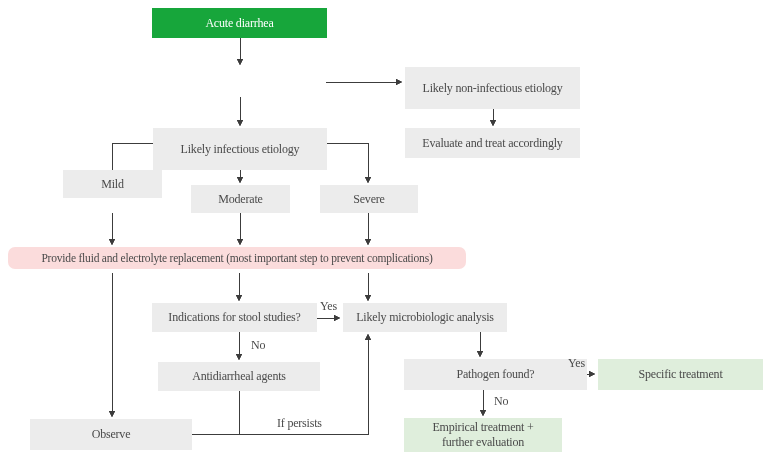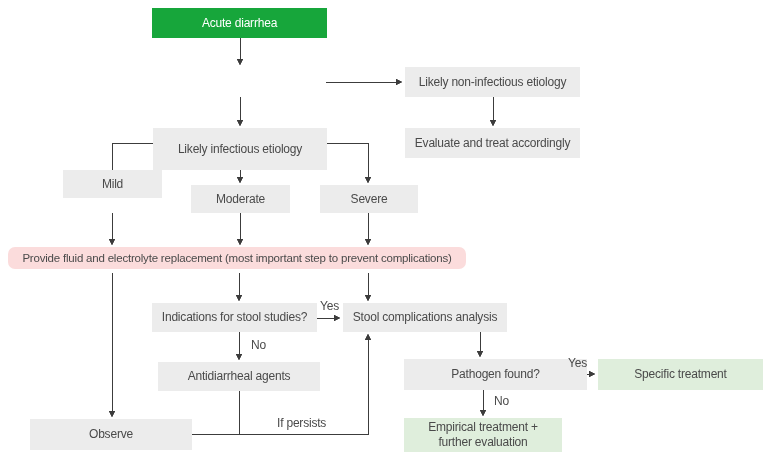--- a/index.html
+++ b/index.html
@@ -1,20 +1,20 @@
 <!DOCTYPE html>
 <html style="--start-bg: #17A63B; --start-text: #FFFFFF; --node-bg: #ECECEC; --highlight-bg: #FBDCDC; --success-bg: #DFEEDC; --node-text: #4A4A4A; --line: #3C3C3C;"><head>
 <meta charset="utf-8">
 <style>
   html,body{margin:0;padding:0;background:#ffffff;}
   .canvas{
     position:relative;
     width:768px;height:456px;
     background:#ffffff;
-    font-family:Liberation Sans, sans-serif;
+    font-family:Liberation Serif, serif;
     overflow:hidden;
   }
   svg.edges{position:absolute;left:0;top:0;width:768px;height:456px;}
   svg.edges path{stroke:var(--line,#3c3c3c);stroke-width:1;fill:none;shape-rendering:crispEdges;}
   svg.edges .arrowhead{fill:var(--line,#3c3c3c);}
   .node{
     position:absolute;
     display:flex;align-items:center;justify-content:center;
     background:var(--node-bg,#ececec);
     color:var(--node-text,#4a4a4a);
@@ -28,21 +28,21 @@
   .node.highlight{background:var(--highlight-bg,#fbdcdc);font-size:11.5px;}
   .node.success{background:var(--success-bg,#dfeedc);}
   .edge-label{
     position:absolute;
     color:var(--node-text,#4a4a4a);
     font-size:12px;letter-spacing:-0.2px;white-space:nowrap;
   }
   
   #n-acute  {left:152px;top:8px;  width:175px;height:30px;}
   #n-history{left:152px;top:67px; width:174px;height:30px;}
-  #n-noninf {left:405px;top:67px; width:175px;height:30px;}
+  #n-noninf {left:405px;top:67px; width:175px;height:42px;}
   #n-eval   {left:405px;top:128px;width:175px;height:30px;}
   #n-inf    {left:153px;top:128px;width:174px;height:42px;}
   #n-mild   {left:63px; top:170px;width:99px; height:28px;}
   #n-mod    {left:191px;top:185px;width:99px; height:28px;}
   #n-sev    {left:320px;top:185px;width:98px; height:28px;}
   #n-fluid  {left:8px;  top:247px;width:458px;height:22px;border-radius:7px;}
   #n-ind    {left:152px;top:303px;width:165px;height:29px;text-align:right;}
   #n-stool  {left:343px;top:303px;width:164px;height:29px;}
   #n-anti   {left:158px;top:362px;width:162px;height:29px;}
   #n-obs    {left:30px; top:419px;width:162px;height:31px;}
@@ -91,21 +91,21 @@
 
   <div class="node start" id="n-acute">Acute diarrhea</div>
   <div class="node" id="n-noninf">Likely non-infectious etiology</div>
   <div class="node" id="n-eval">Evaluate and treat accordingly</div>
   <div class="node" id="n-inf">Likely infectious etiology</div>
   <div class="node" id="n-mild">Mild</div>
   <div class="node" id="n-mod">Moderate</div>
   <div class="node" id="n-sev">Severe</div>
   <div class="node highlight" id="n-fluid">Provide fluid and electrolyte replacement (most important step to prevent complications)</div>
   <div class="node" id="n-ind">Indications for stool studies?</div>
-  <div class="node" id="n-stool">Stool complications analysis</div>
+  <div class="node" id="n-stool">Likely microbiologic analysis</div>
   <div class="node" id="n-anti">Antidiarrheal agents</div>
   <div class="node" id="n-obs">Observe</div>
   <div class="node" id="n-path">Pathogen found?</div>
   <div class="node success" id="n-spec">Specific treatment</div>
   <div class="node success" id="n-emp">Empirical treatment + further evaluation</div>
 
   <div class="edge-label" id="l-stool-yes">Yes</div>
   <div class="edge-label" id="l-stool-no">No</div>
   <div class="edge-label" id="l-if-persists">If persists</div>
   <div class="edge-label" id="l-path-yes">Yes</div>

